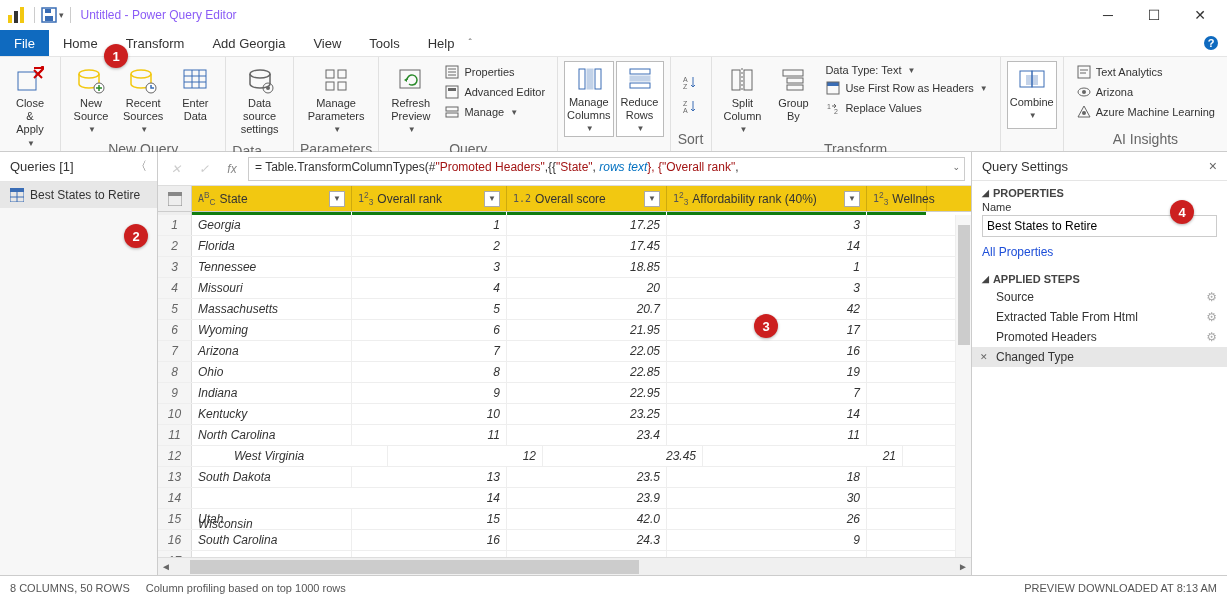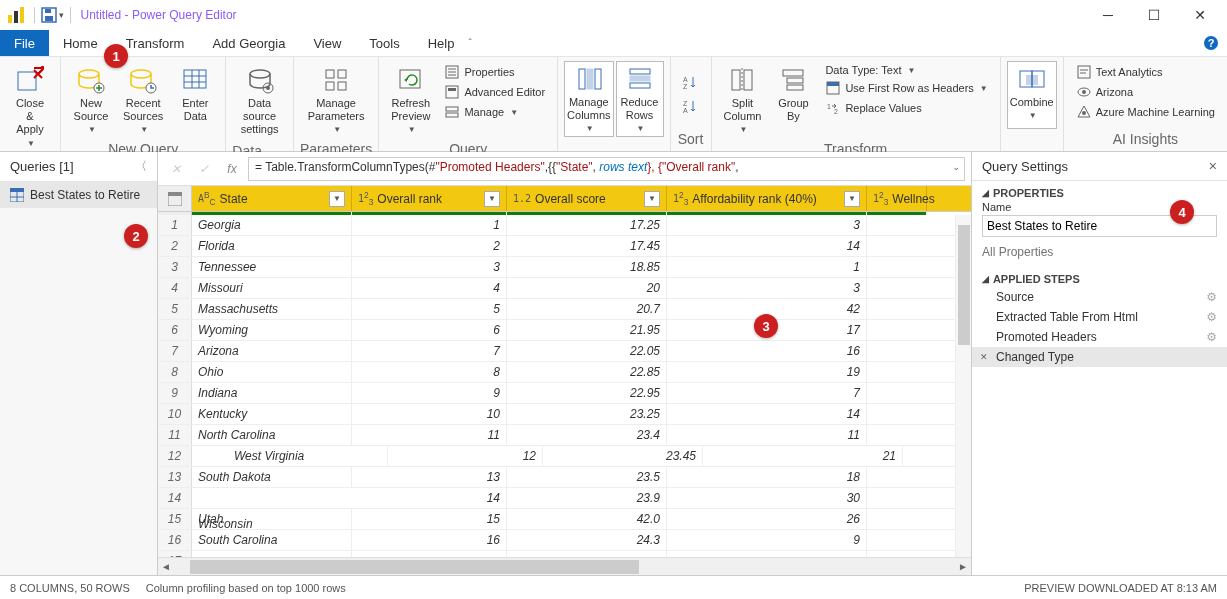--- a/index.html
+++ b/index.html
@@ -59,21 +59,21 @@
 .hscroll .arrow { width:16px; text-align:center; font-size:10px; color:#666; }
 .vscroll-fake { position:absolute; right:0; top:0; width:16px; height:100%; background:#f6f6f6; border-left:1px solid #eee; }
 .vscroll-fake .vthumb { position:absolute; top:10px; width:12px; left:2px; height:120px; background:#ccc; }
 .settings-pane { width: 256px; border-left: 1px solid #ccc; background: #fff; display: flex; flex-direction: column; }
 .settings-pane .pane-header { justify-content: space-between; }
 .settings-pane .close-x { color: #666; font-size: 14px; }
 .section-head { display: flex; align-items: center; gap: 4px; padding: 6px 10px 2px; font-size: 11px; font-weight: bold; color: #444; }
 .section-head .tri { font-size: 9px; }
 .prop-name { padding: 0 10px 6px; font-size: 11px; }
 .prop-name input { width: 100%; border: 1px solid #ccc; padding: 3px 4px; font-size: 12px; }
-.link { color: #737373; font-size: 12px; padding: 2px 10px 8px; }
+.link { color: #1d4ed8; font-size: 12px; padding: 2px 10px 8px; }
 .steps-list { display: flex; flex-direction: column; }
 .step-item { display: flex; align-items: center; padding: 3px 10px 3px 24px; font-size: 12px; position: relative; }
 .step-item .gear { margin-left: auto; color: #aaa; font-size: 12px; }
 .step-item.sel { background: #e7e7e7; }
 .step-item.sel::before { content: "✕"; position: absolute; left: 8px; font-size: 9px; color: #666; }
 .statusbar { height: 24px; border-top: 1px solid #ccc; display: flex; align-items: center; padding: 0 10px; font-size: 11px; color: #555; background: #fff; }
 .statusbar .right { margin-left: auto; }
 .badge { position: absolute; width: 24px; height: 24px; background: #cc1f1f; border-radius: 50%; color: #fff; font-weight: bold; display: flex; align-items: center; justify-content: center; font-size: 13px; z-index: 50; box-shadow: 0 1px 3px rgba(0,0,0,0.3); }
 svg { display: block; }
 .caret { font-size: 8px; color: #555; margin-left: 2px; }

